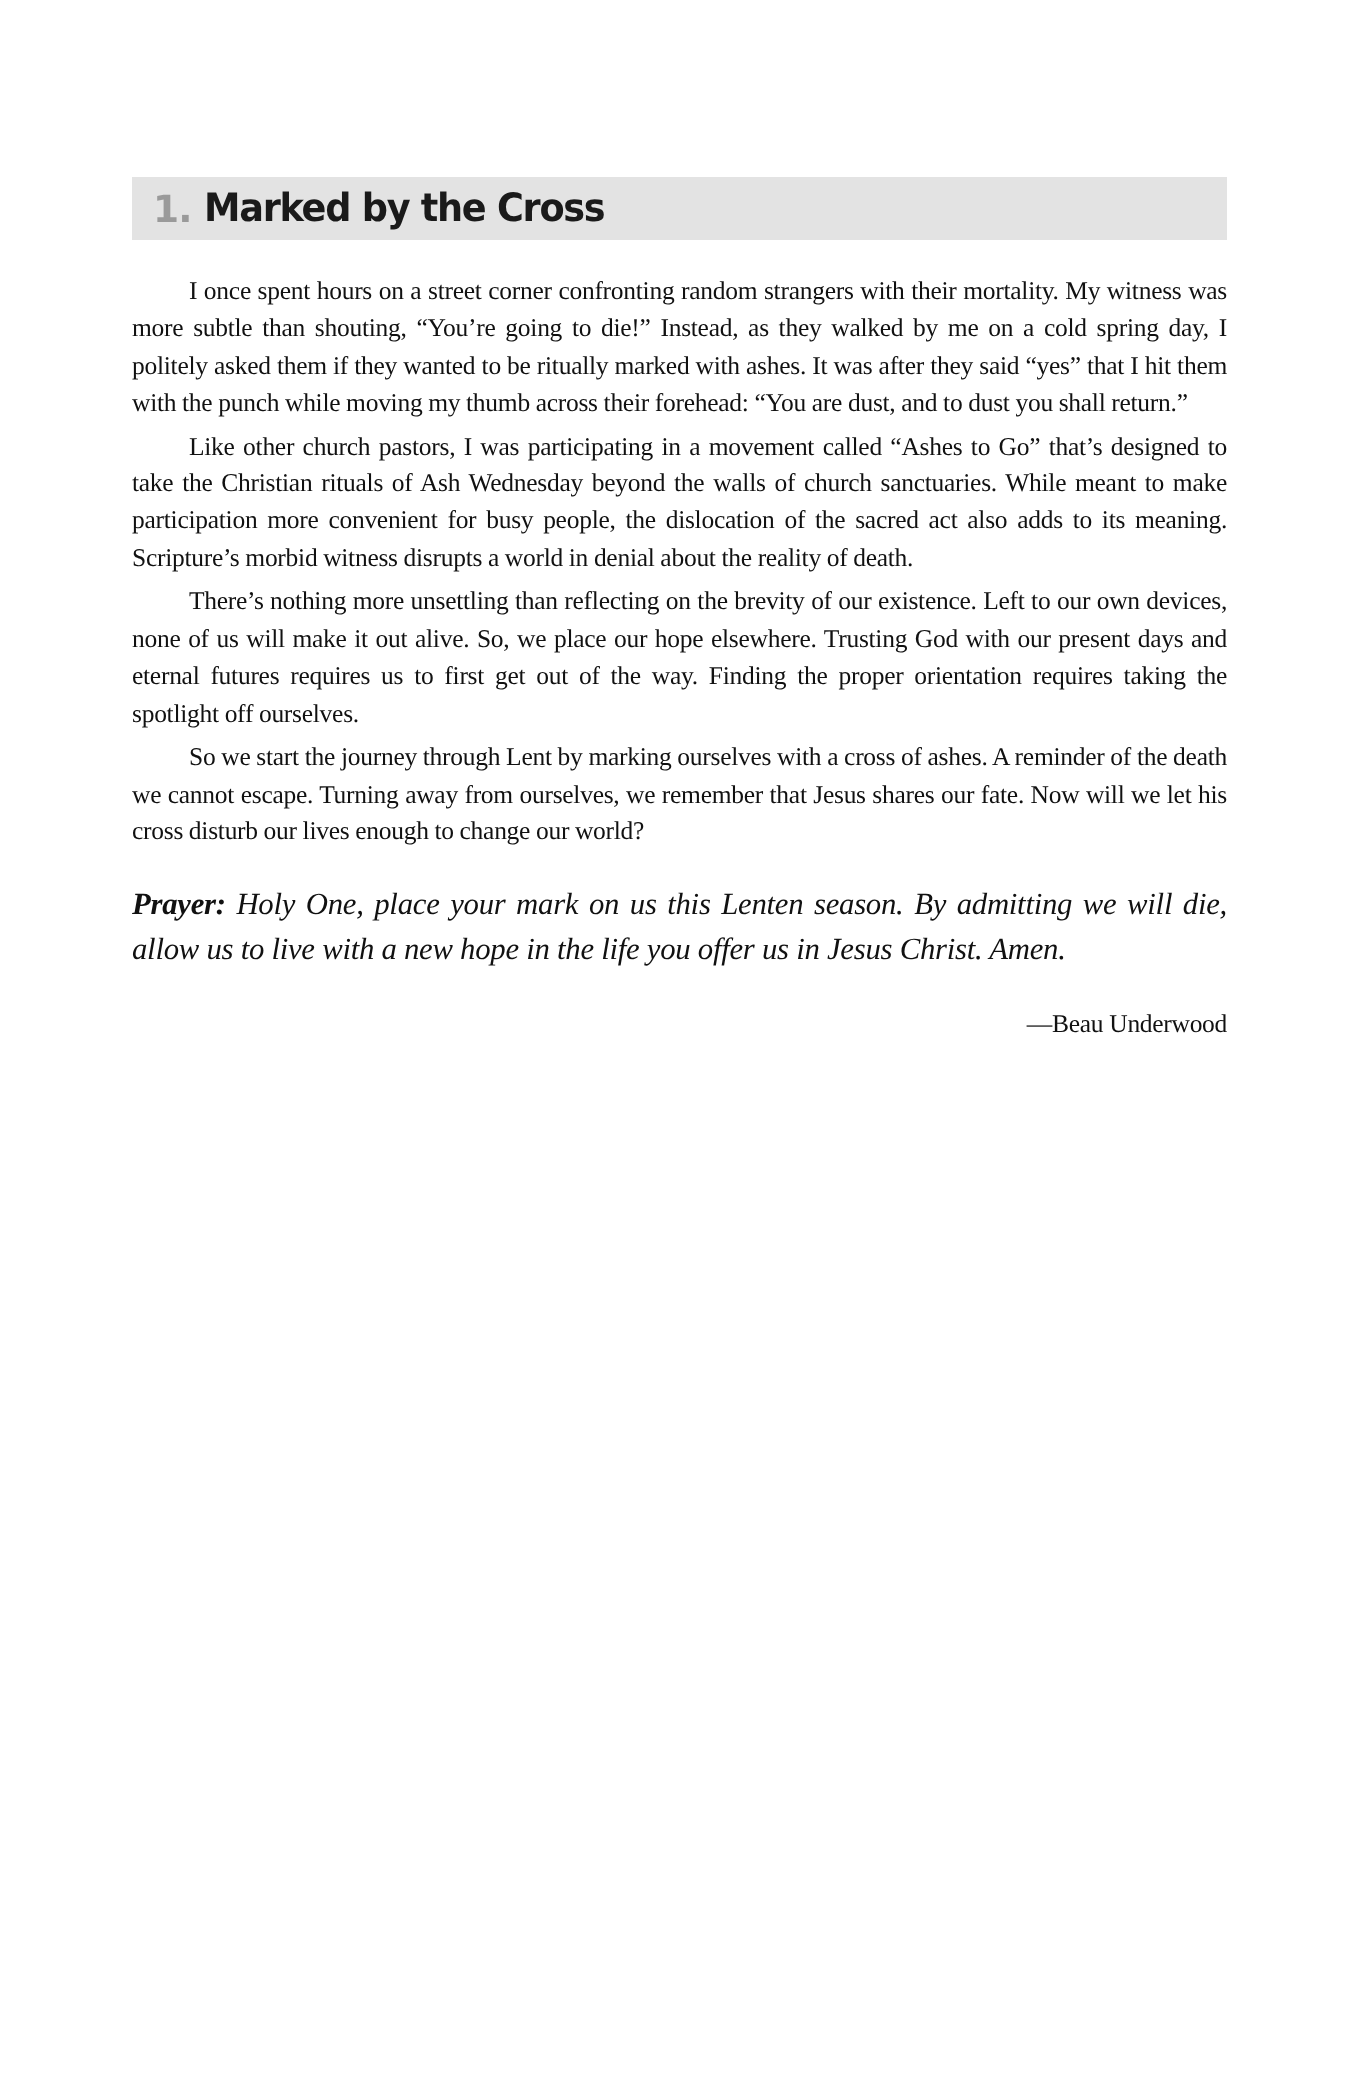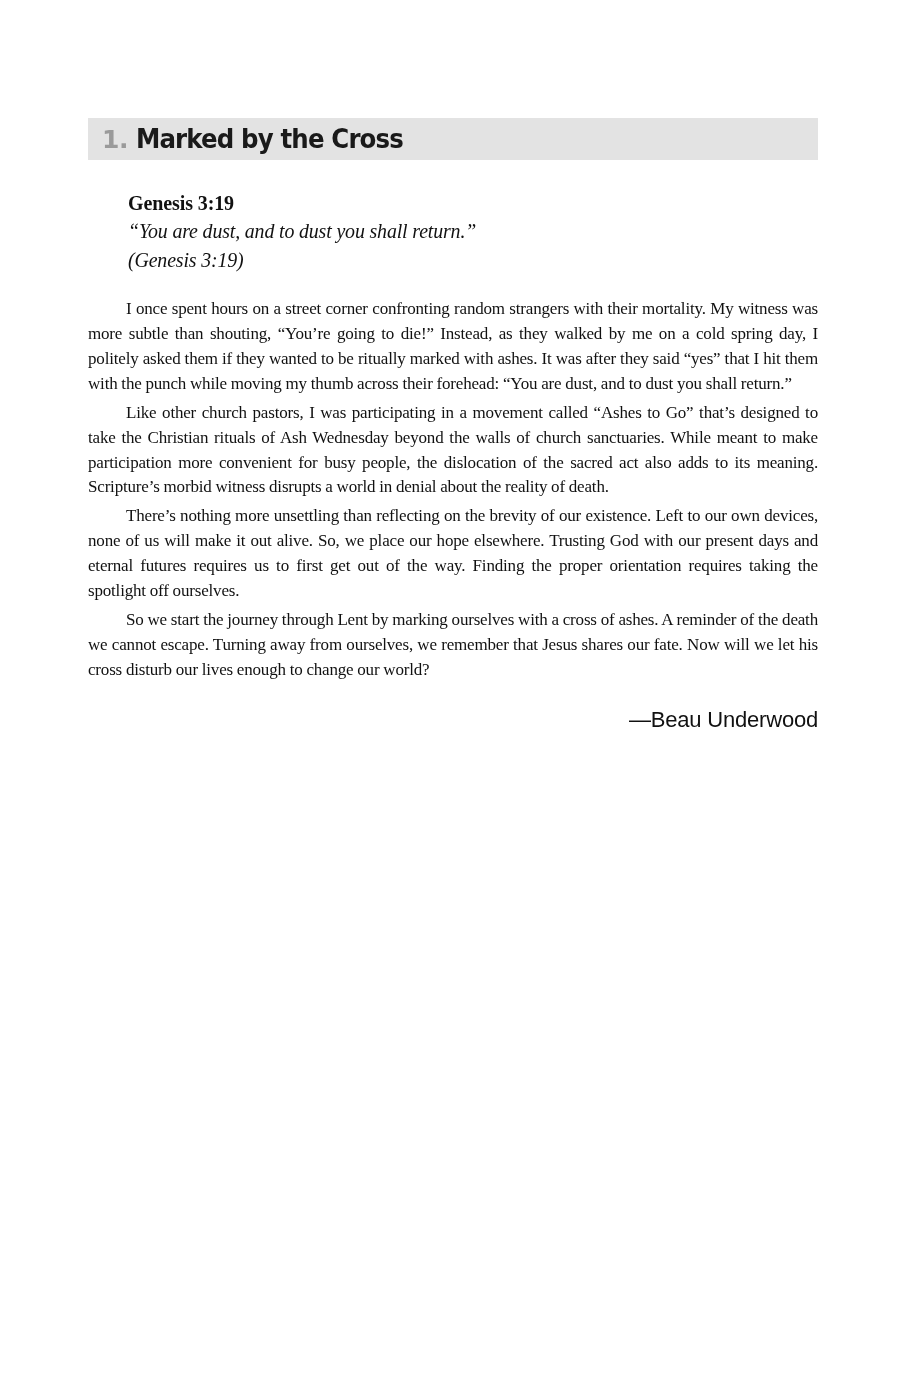--- a/index.html
+++ b/index.html
@@ -111,46 +111,42 @@
   }
   .prayer .prayer-label {
     font-weight: bold;
     font-style: italic;
   }
 
   
   .author {
     margin-top: 24px;
     text-align: right;
-    font-family: Liberation Sans, sans-serif;
-    font-size: 22px;
+    font-family: Liberation Serif, serif;
+    font-size: 17px;
     letter-spacing: -0.2px;
   }
 </style>
 </head>
 <body>
 
 <div class="page">
   <div class="content">
 
     <div class="chapter-header">
       <span class="chapter-number">1.</span>
       <span class="chapter-title">Marked by the Cross</span>
     </div>
 
-    <div class="scripture">
-      <div class="scripture-ref">Genesis 3:19</div>
-      <div class="scripture-text">“You are dust, and to dust you shall return.”</div>
-      <div class="scripture-text">(Genesis 3:19)</div>
-    </div>
 
     <div class="body-text">
       <p>I once spent hours on a street corner confronting random strangers with their mortality. My witness was more subtle than shouting, “You’re going to die!” Instead, as they walked by me on a cold spring day, I politely asked them if they wanted to be ritually marked with ashes. It was after they said “yes” that I hit them with the punch while moving my thumb across their forehead: “You are dust, and to dust you shall return.”</p>
       <p>Like other church pastors, I was participating in a movement called “Ashes to Go” that’s designed to take the Christian rituals of Ash Wednesday beyond the walls of church sanctuaries. While meant to make participation more convenient for busy people, the dislocation of the sacred act also adds to its meaning. Scripture’s morbid witness disrupts a world in denial about the reality of death.</p>
       <p>There’s nothing more unsettling than reflecting on the brevity of our existence. Left to our own devices, none of us will make it out alive. So, we place our hope elsewhere. Trusting God with our present days and eternal futures requires us to first get out of the way. Finding the proper orientation requires taking the spotlight off ourselves.</p>
       <p>So we start the journey through Lent by marking ourselves with a cross of ashes. A reminder of the death we cannot escape. Turning away from ourselves, we remember that Jesus shares our fate. Now will we let his cross disturb our lives enough to change our world?</p>
     </div>
 
+    <div class="prayer"><span class="prayer-label">Prayer:</span><span> Holy One, place your mark on us this Lenten season. By admitting we will die, allow us to live with a new hope in the life you offer us in Jesus Christ. Amen.</span></div>
 
     <div class="author">—Beau Underwood</div>
 
   </div>
 </div>
 
 </body></html>

